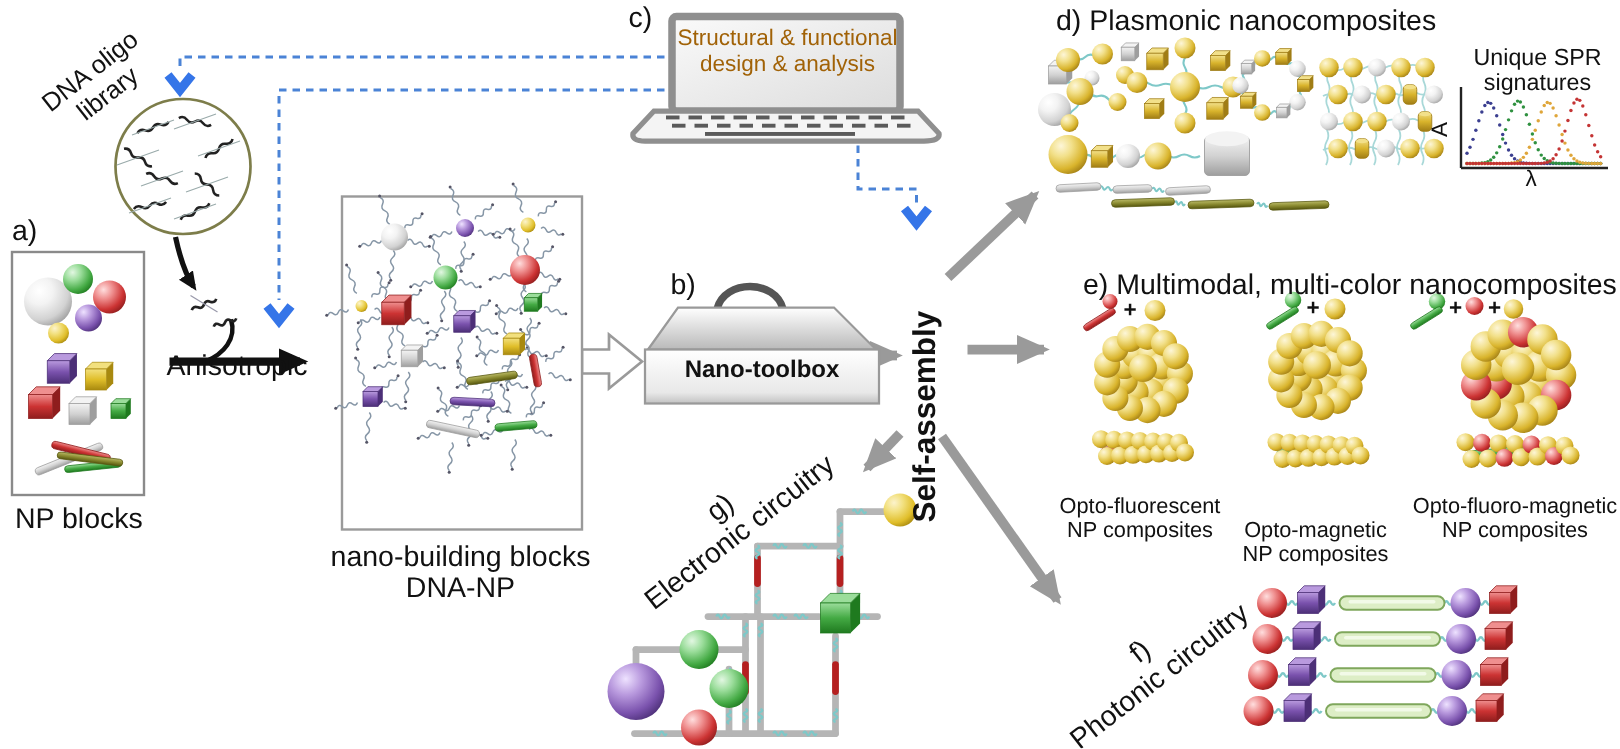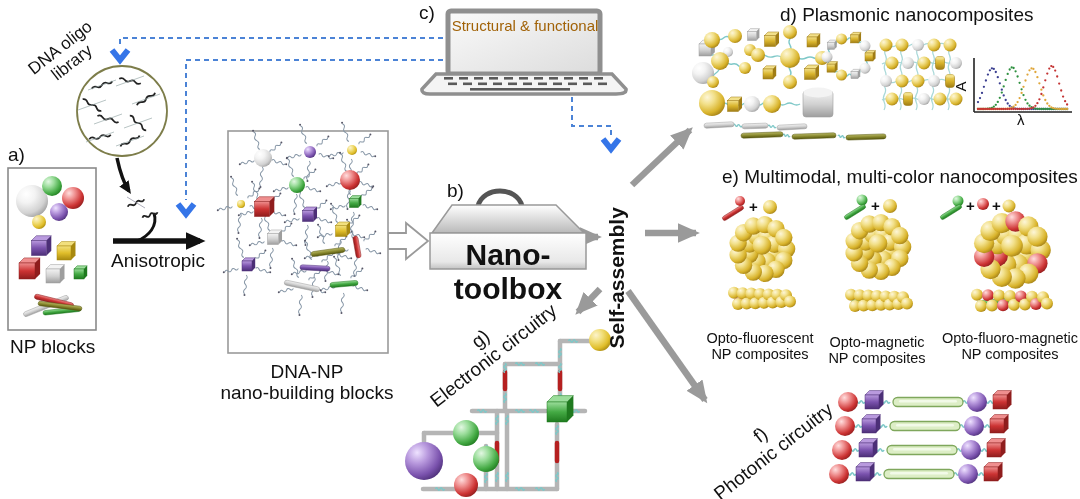--- a/index.html
+++ b/index.html
@@ -985,55 +985,60 @@
   </svg>
 
   <div class="txt lab" style="left:8px;top:144px">a)</div>
   <div class="txt lab" style="left:10px;top:336px">NP blocks</div>
 
   <div class="txt ctr rot" style="left:8px;top:36px;width:116px;font-size:17px;transform:rotate(-38deg)">
     <div>DNA oligo</div>
     <div>library</div>
   </div>
 
-  <div class="txt ctr lab" style="left:66px;top:250px;width:184px">
+  <div class="txt ctr lab" style="left:66px;top:234px;width:184px">
     <div>Anisotropic</div>
   </div>
 
   <div class="txt ctr lab" style="left:207px;top:361px;width:200px">
+    <div>nano-building blocks</div>
     <div>DNA-NP</div>
-    <div>nano-building blocks</div>
   </div>
 
   <div class="txt lab" style="left:447px;top:180px">b)</div>
-  <div class="txt ctr bold" style="left:430px;top:238px;width:156px;font-size:30px">Nano-toolbox</div>
+  <div class="txt ctr bold" style="left:430px;top:238px;width:156px;font-size:16px">Nano-toolbox</div>
 
   <div class="txt lab" style="left:419px;top:2px">c)</div>
   <div class="txt ctr" style="left:450px;top:18px;width:150px;font-size:15px;color:#a16207">
     <div>Structural &amp; functional</div>
+    <div>design &amp; analysis</div>
   </div>
 
   <div class="txt ctr bold rot" style="left:501px;top:266px;width:232px;font-size:21px;transform:rotate(-90deg)">Self-assembly</div>
 
-  <div class="txt lab" style="left:780px;top:4px">d) Plasmonic nanocomposites</div>
+  <div class="txt lab" style="left:704px;top:4px">d) Plasmonic nanocomposites</div>
+  <div class="txt ctr" style="left:973px;top:30px;width:104px;font-size:15.5px">
+    <div>Unique SPR</div>
+    <div>signatures</div>
+  </div>
   <div class="txt rot" style="left:956px;top:78px;font-size:15px;transform:rotate(-90deg)">A</div>
   <div class="txt" style="left:1017px;top:112px;font-size:15px">λ</div>
 
-  <div class="txt lab" style="left:722px;top:166px">e) Multimodal, multi-color nanocomposites</div>
+  <div class="txt lab" style="left:722px;top:180px">e) Multimodal, multi-color nanocomposites</div>
 
   <div class="txt bold" style="left:749px;top:199px;font-size:15px">+</div>
   <div class="txt bold" style="left:871px;top:198px;font-size:15px">+</div>
   <div class="txt bold" style="left:966px;top:198px;font-size:15px">+</div>
   <div class="txt bold" style="left:992px;top:198px;font-size:15px">+</div>
 
   <div class="txt ctr small" style="left:680px;top:330px;width:160px">
     <div>Opto-fluorescent</div>
     <div>NP composites</div>
   </div>
-  <div class="txt ctr small" style="left:802px;top:334px;width:150px">
+  <div class="txt ctr small" style="left:802px;top:346px;width:150px">
     <div>Opto-magnetic</div>
     <div>NP composites</div>
   </div>
   <div class="txt ctr small" style="left:915px;top:330px;width:190px">
     <div>Opto-fluoro-magnetic</div>
     <div>NP composites</div>
   </div>
 
   <div class="txt ctr rot lab" style="left:694px;top:422px;width:146px;transform:rotate(-38deg)">
     <div>f)</div>

